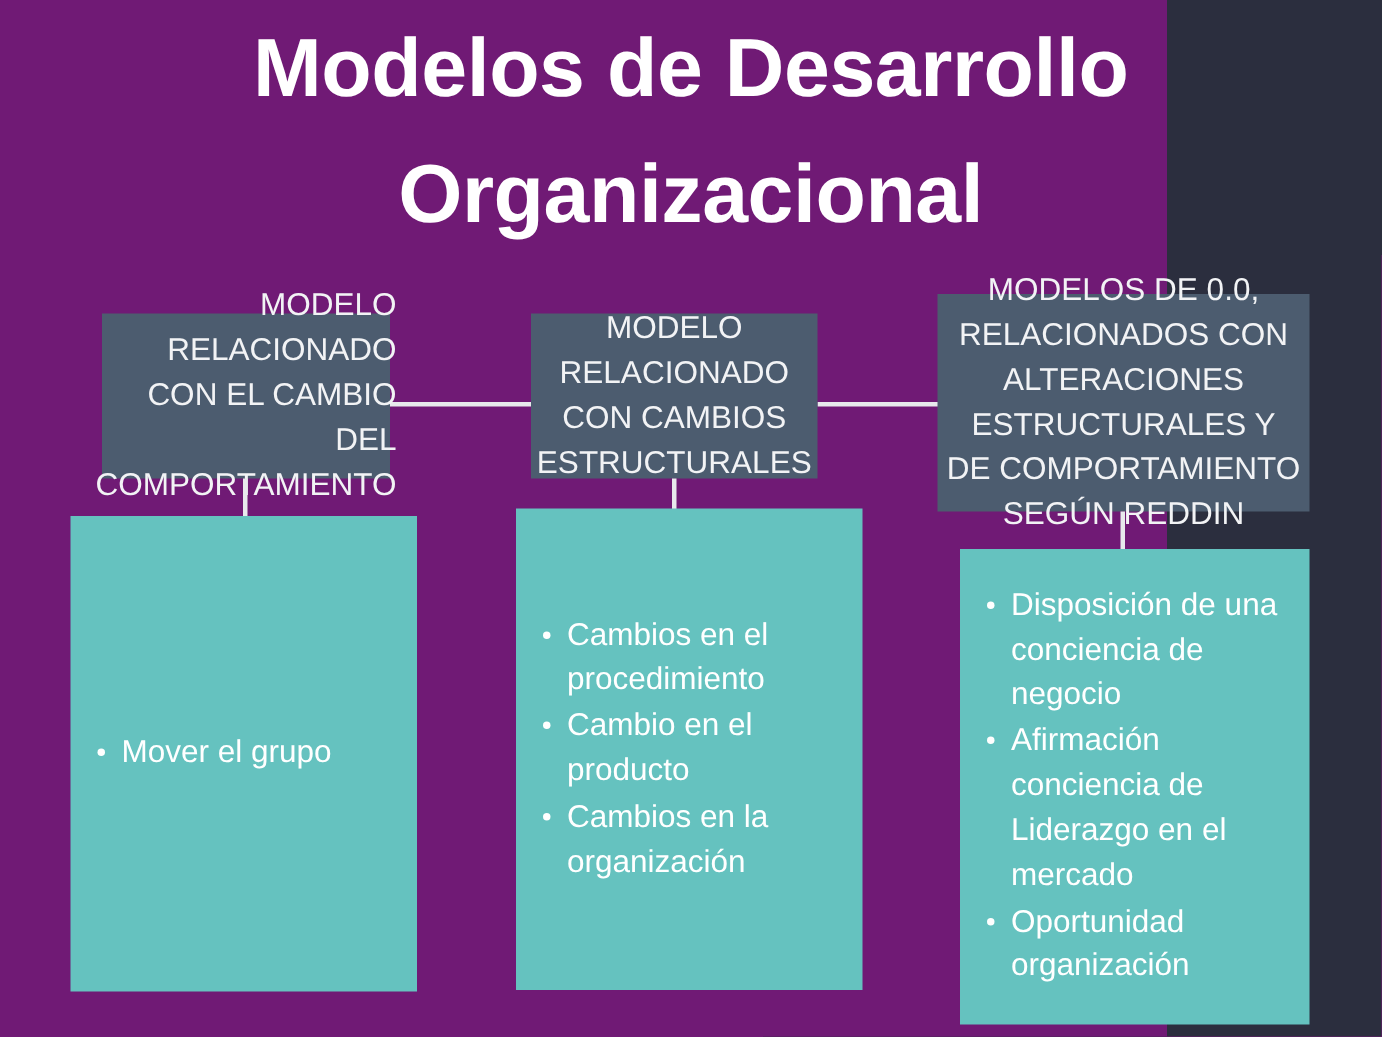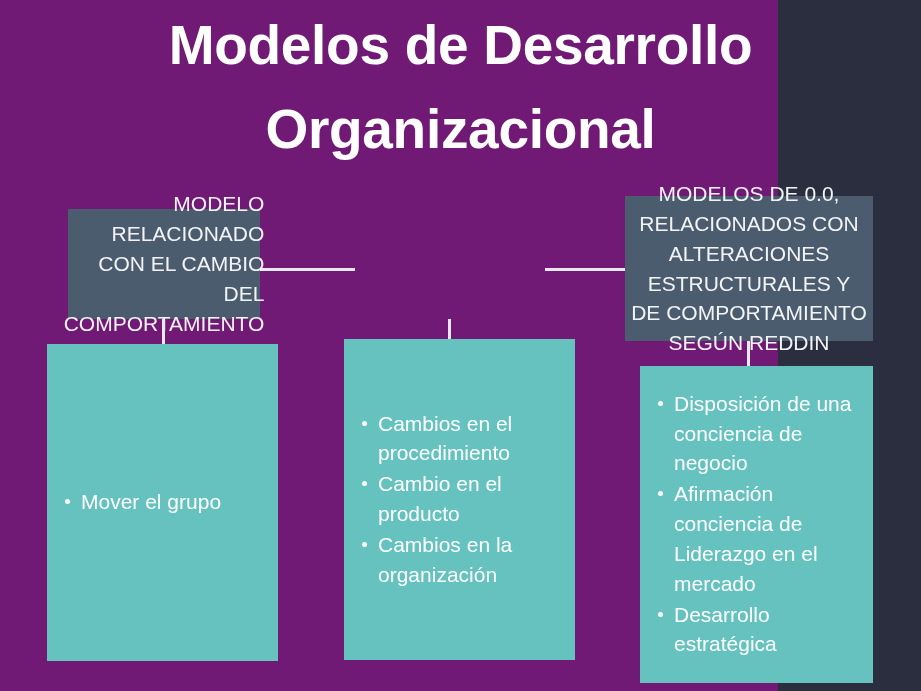--- a/index.html
+++ b/index.html
@@ -119,36 +119,37 @@
   <div class="header-box" id="header-box-1">MODELO RELACIONADO CON EL CAMBIO DEL COMPORTAMIENTO</div>
 
   <div class="connector-v" id="conn-v-1"></div>
 
   <div class="content-box" id="content-box-1">
     <ul>
       <li>Mover el grupo</li>
     </ul>
   </div>
 
+  <div class="header-box" id="header-box-2">MODELO RELACIONADO CON CAMBIOS ESTRUCTURALES</div>
 
   <div class="connector-v" id="conn-v-2"></div>
 
   <div class="content-box" id="content-box-2">
     <ul>
       <li>Cambios en el procedimiento</li>
       <li>Cambio en el producto</li>
       <li>Cambios en la organización</li>
     </ul>
   </div>
 
   <div class="header-box" id="header-box-3">MODELOS DE 0.0, RELACIONADOS CON ALTERACIONES ESTRUCTURALES Y DE COMPORTAMIENTO SEGÚN REDDIN</div>
 
   <div class="connector-v" id="conn-v-3"></div>
 
   <div class="content-box" id="content-box-3">
     <ul>
       <li>Disposición de una conciencia de negocio</li>
       <li>Afirmación conciencia de Liderazgo en el mercado</li>
-      <li>Desarrollo estratégica</li>
+      <li>Oportunidad organización</li>
     </ul>
   </div>
 
 </div>
 
 </body></html>

